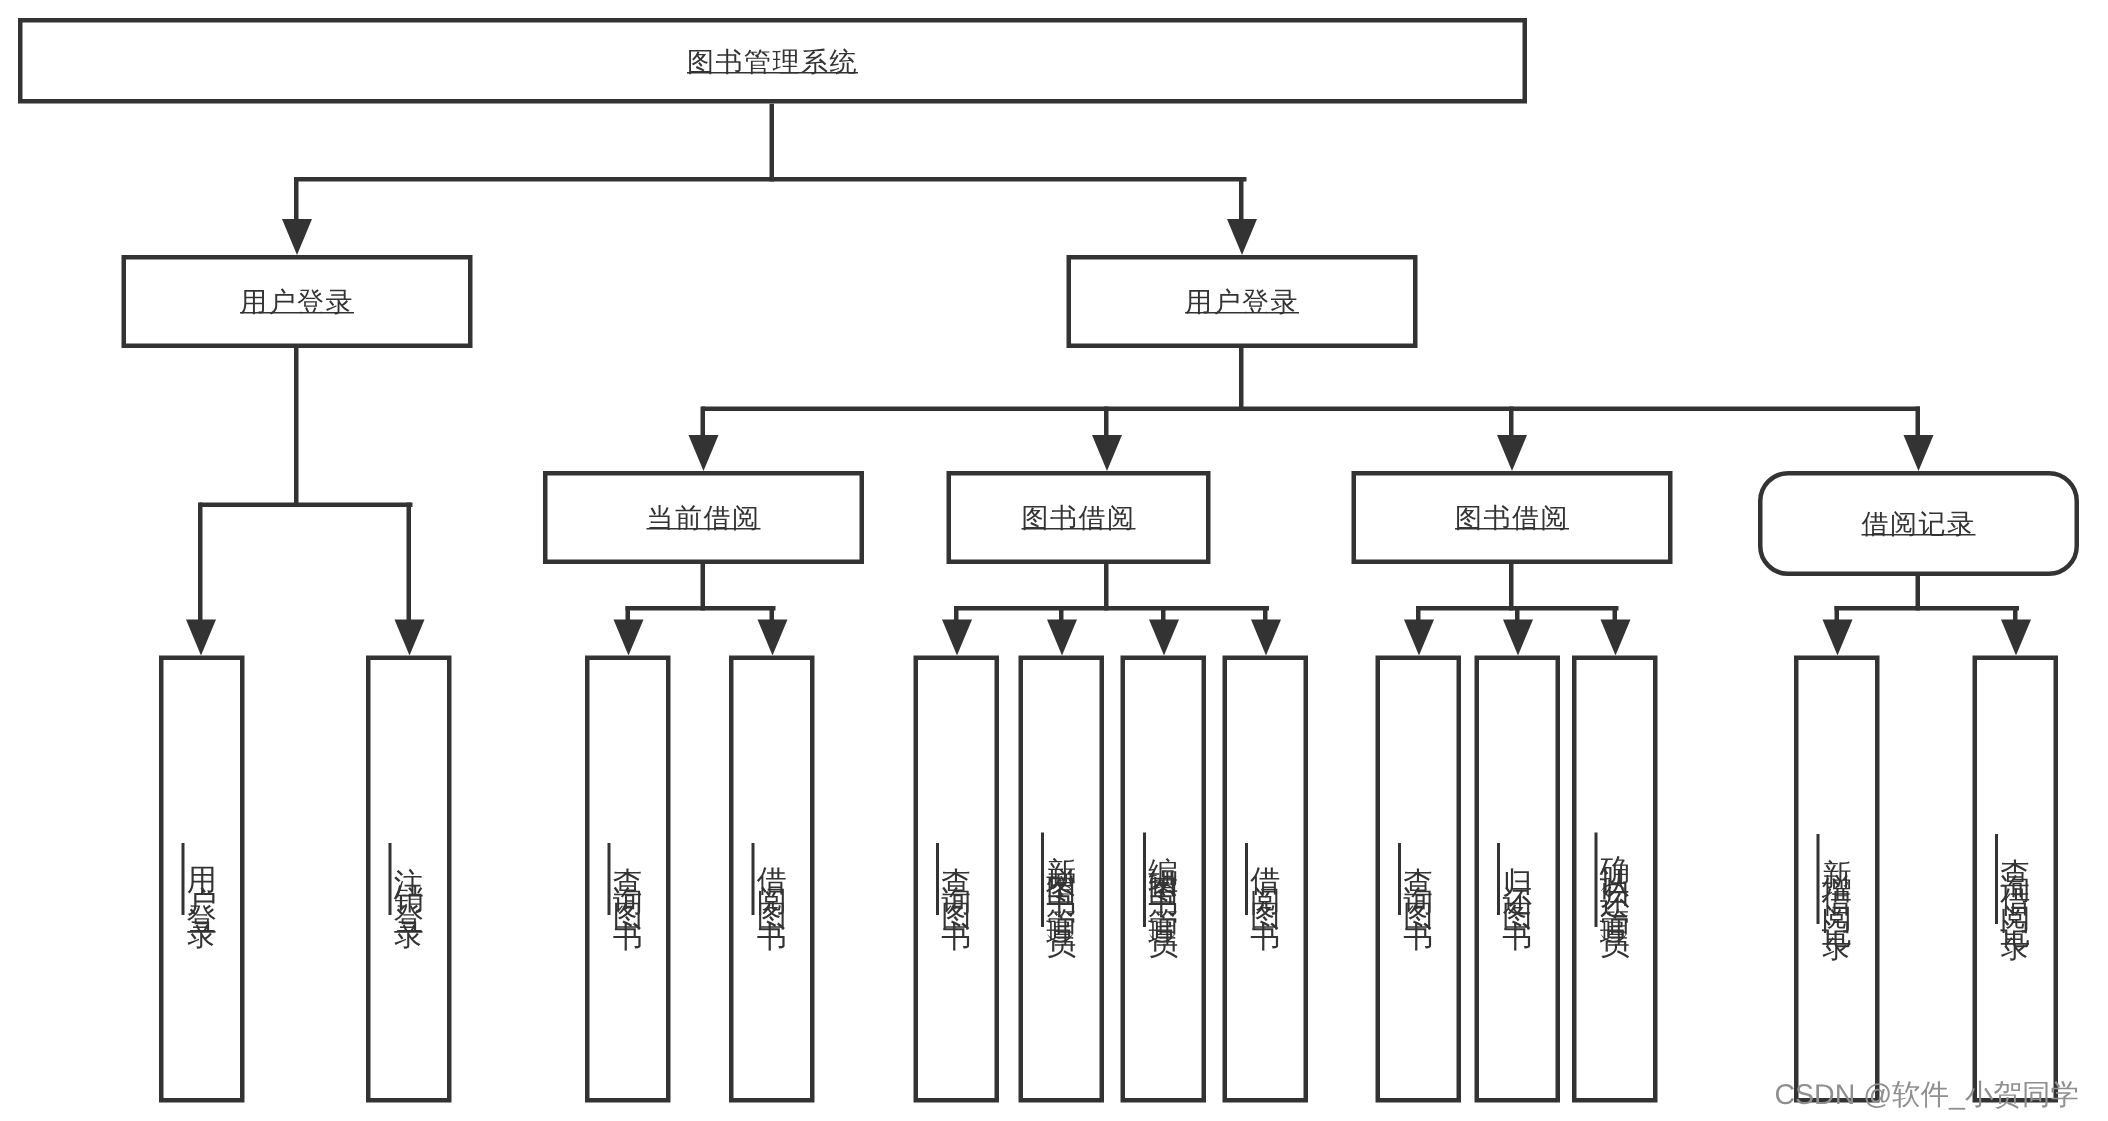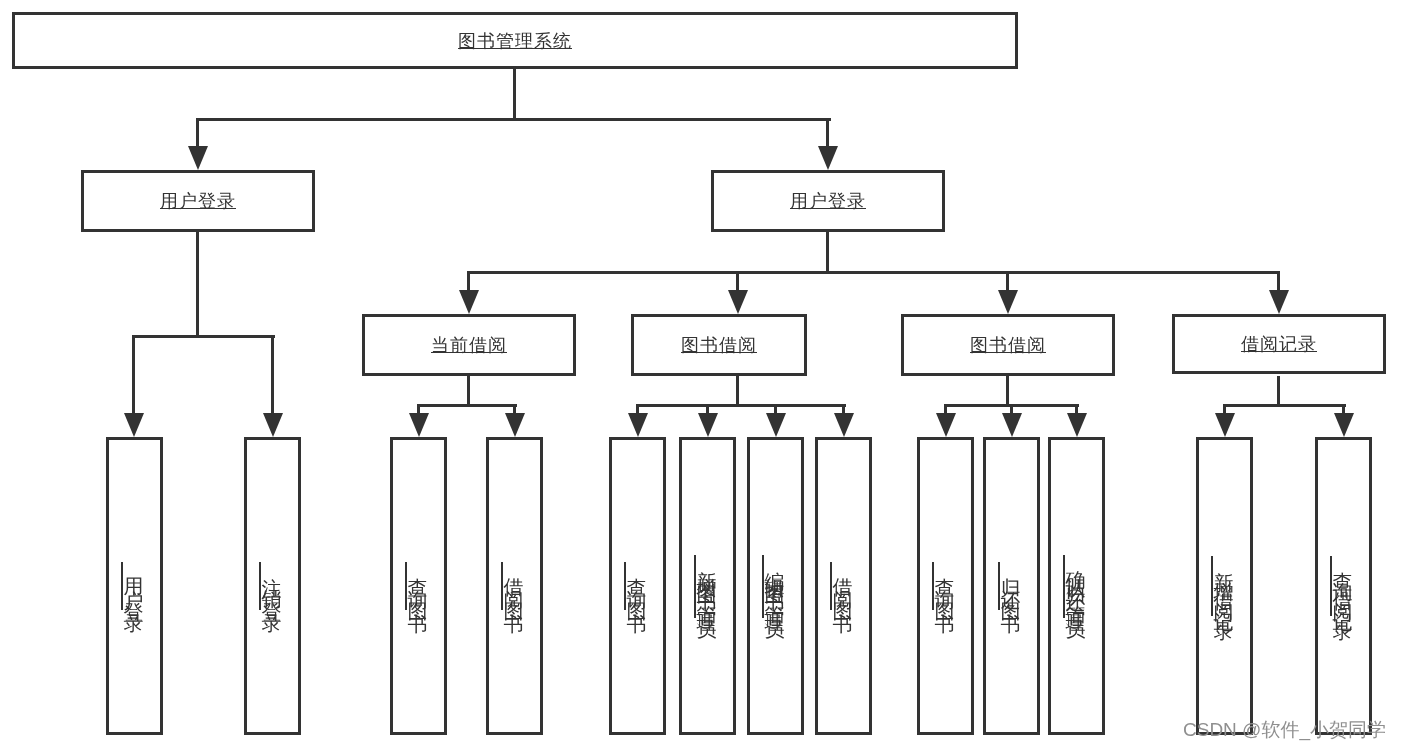--- a/index.html
+++ b/index.html
@@ -127,21 +127,21 @@
 
   <div class="box hlabel" style="left:362px;top:314px;width:214px;height:62px;">
     <span>当前借阅</span>
   </div>
   <div class="box hlabel" style="left:631px;top:314px;width:176px;height:62px;">
     <span>图书借阅</span>
   </div>
   <div class="box hlabel" style="left:901px;top:314px;width:214px;height:62px;">
     <span>图书借阅</span>
   </div>
-  <div class="box hlabel" style="left:1172px;top:314px;width:214px;height:60px;">
+  <div class="box hlabel" style="left:1172px;top:314px;width:214px;height:70px;border-radius:20px;">
     <span>借阅记录</span>
   </div>
 
   <div class="box vbox" style="left:106px;top:437px;width:57px;height:298px;">
     <span>用户登录</span>
   </div>
   <div class="box vbox" style="left:244px;top:437px;width:57px;height:298px;">
     <span>注销登录</span>
   </div>
 

